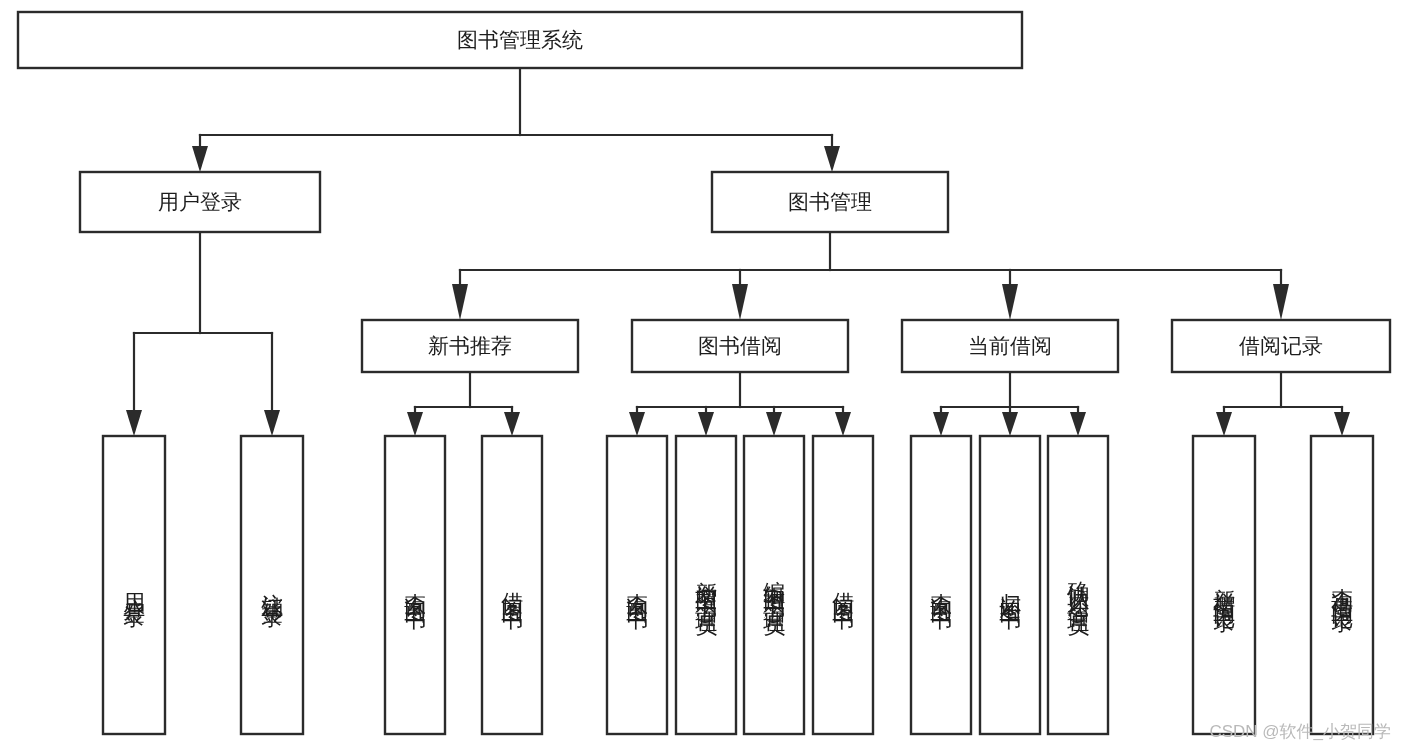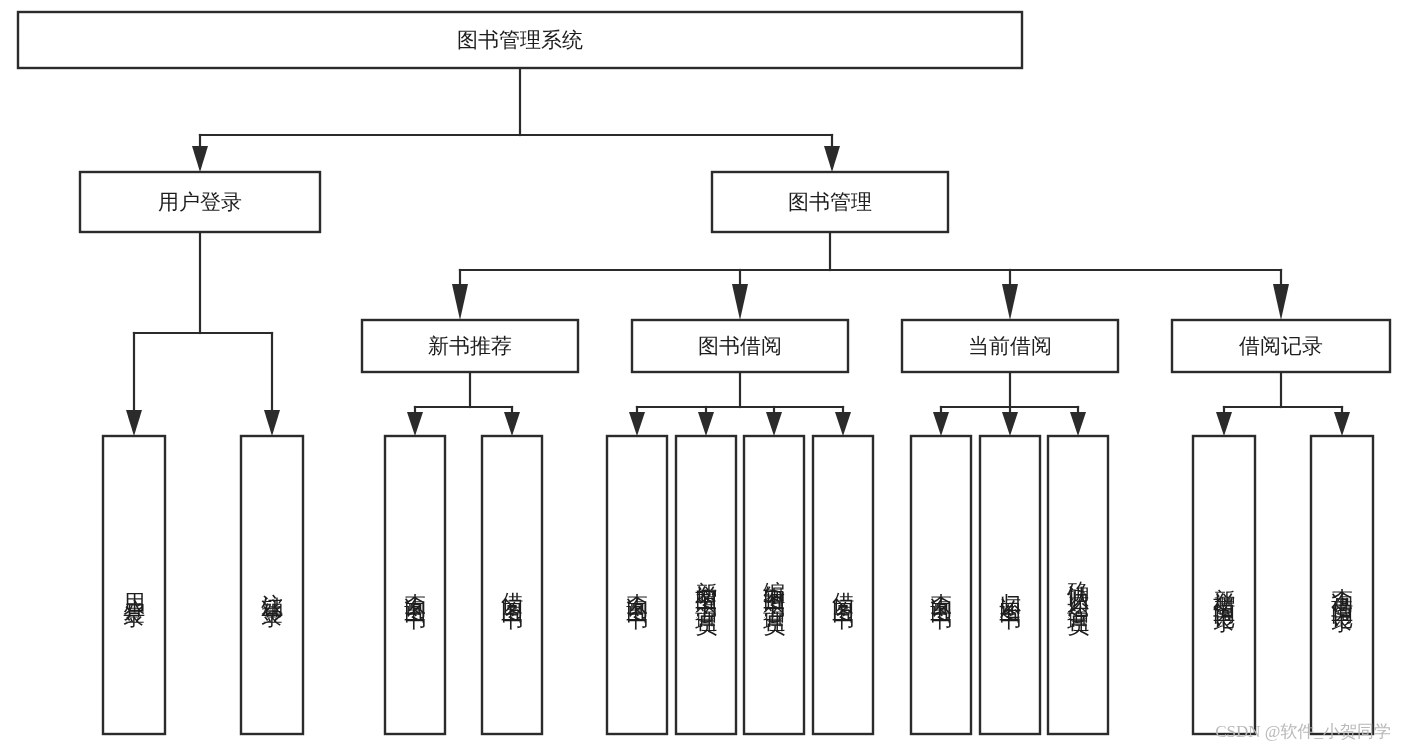--- a/index.html
+++ b/index.html
@@ -60,21 +60,21 @@
     align-items: center;
     justify-content: center;
     text-align: center;
     white-space: nowrap;
     pointer-events: none;
   }
   .watermark {
     position: absolute;
     right: 8px;
     bottom: 4px;
-    font-family: Liberation Serif, serif;
+    font-family: Liberation Sans, sans-serif;
     font-size: 17px;
     color: #b9b9b9;
     white-space: nowrap;
   }
 </style>
 </head>
 <body>
 
 <div id="diagram-root">
 

